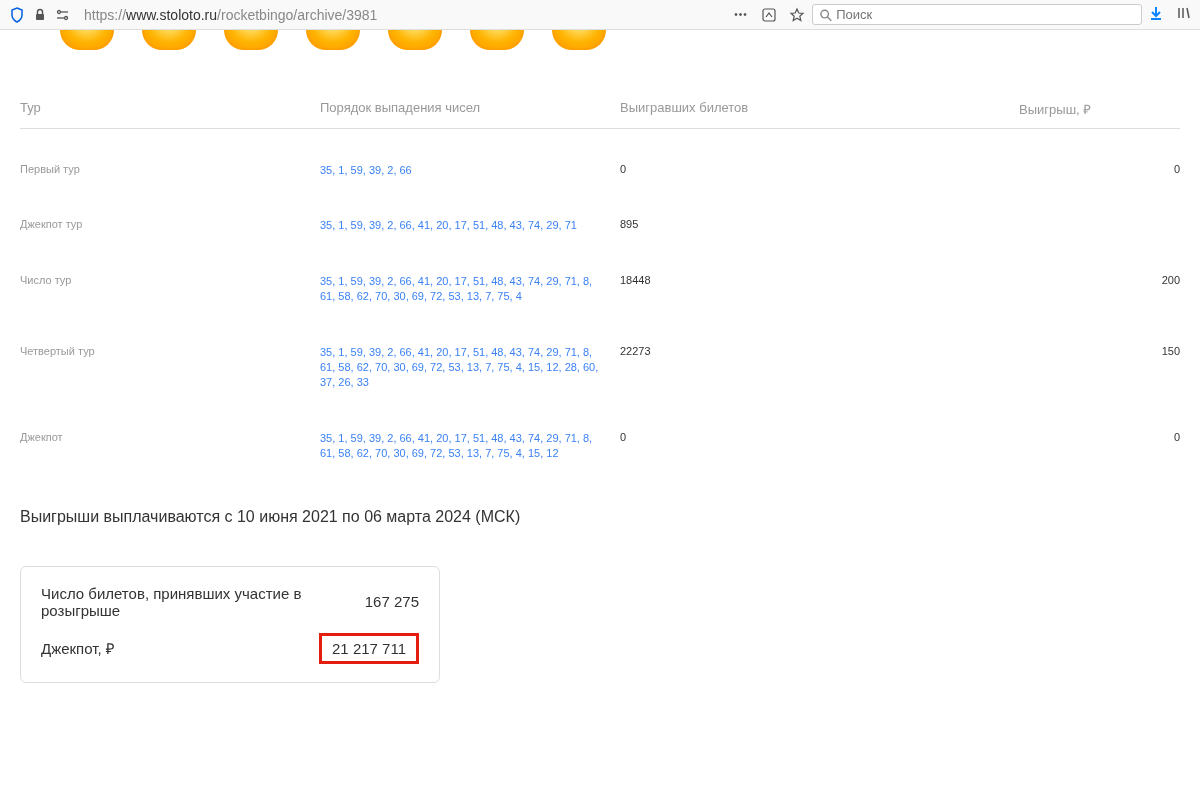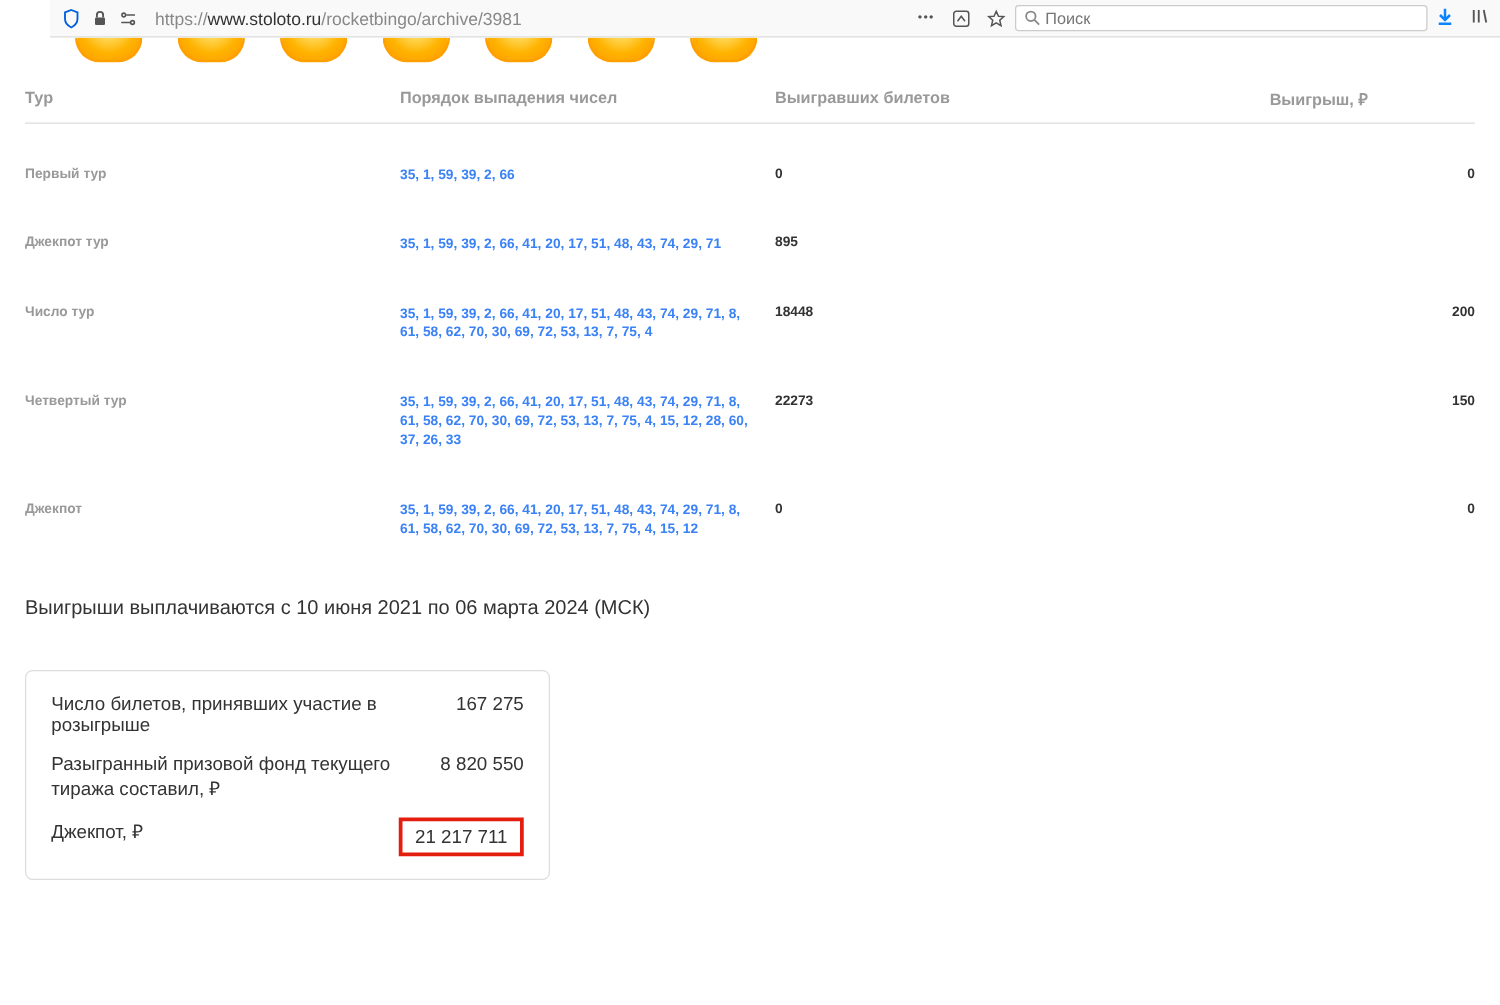--- a/index.html
+++ b/index.html
@@ -14,21 +14,20 @@
       background: #fff;
     }
     .browser-bar {
       display: flex;
       align-items: center;
       padding: 4px 8px;
       border-bottom: 1px solid #ddd;
       background: #f9f9f9;
       gap: 6px;
       height: 30px;
-      margin-left: 40px;
     }
     .browser-bar .shield-icon {
       width: 18px;
       height: 18px;
       display: flex;
       align-items: center;
       justify-content: center;
       color: #0060df;
     }
     .browser-bar .lock-icon {
@@ -71,20 +70,21 @@
     .browser-actions .icon {
       width: 18px;
       height: 18px;
       display: flex;
       align-items: center;
       justify-content: center;
       cursor: pointer;
     }
     .search-box {
       display: flex;
+      align-items: center;
       border: 1px solid #ccc;
       border-radius: 3px;
       padding: 2px 6px;
       width: 330px;
       background: #fff;
       gap: 4px;
     }
     .search-box input {
       border: none;
       outline: none;
@@ -116,21 +116,21 @@
       width: 54px;
       height: 20px;
       border-radius: 0 0 54px 54px;
       background: radial-gradient(circle at 50% -10px, #fff8e1 0%, #ffd54f 30%, #ffb300 60%, #ff9800 100%);
       border: 2px solid #ffa000;
       border-top: none;
       flex-shrink: 0;
     }
     .results-table {
       width: 100%;
-      font-weight: bold;
+      margin-top: 30px;
     }
     .table-header {
       display: grid;
       grid-template-columns: 300px 300px 310px auto;
       font-size: 13px;
       color: #999;
       padding-bottom: 10px;
       border-bottom: 1px solid #ddd;
     }
     .table-header .col-right {
@@ -170,21 +170,21 @@
     .summary-box {
       border: 1px solid #ddd;
       border-radius: 6px;
       padding: 18px 20px;
       width: 420px;
       font-size: 15px;
     }
     .summary-row {
       display: flex;
       justify-content: space-between;
-      align-items: flex-start;
+      align-items: center;
       gap: 20px;
       margin-bottom: 14px;
     }
     .summary-row:last-child {
       margin-bottom: 0;
     }
     .summary-label {
       color: #333;
       flex: 1;
     }
@@ -320,23 +320,19 @@
   </div>
 
   <div class="payout-info">Выигрыши выплачиваются с 10 июня 2021 по 06 марта 2024 (МСК)</div>
 
   <div class="summary-box">
     <div class="summary-row">
       <div class="summary-label">Число билетов, принявших участие в розыгрыше</div>
       <div class="summary-value">167 275</div>
     </div>
     <div class="summary-row">
-      <div class="summary-label">Разыгранный призовой фонд текущего тиража составил, ₽</div>
-      <div class="summary-value">8 820 550</div>
-    </div>
-    <div class="summary-row">
       <div class="summary-label">Джекпот, ₽</div>
       <div class="summary-value">
         <span class="jackpot-highlight">21 217 711</span>
       </div>
     </div>
   </div>
 </div>
 
 </body></html>

